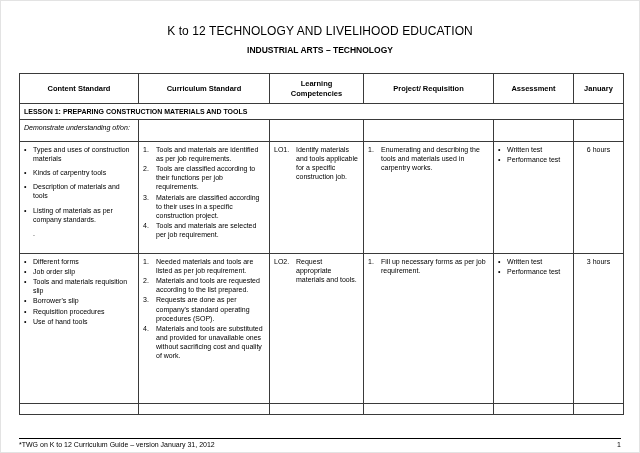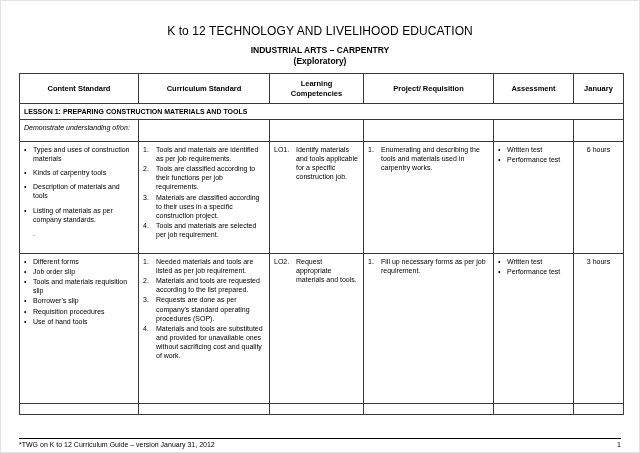--- a/index.html
+++ b/index.html
@@ -64,22 +64,21 @@
     font-size:7px;
   }
 </style>
 </head>
 <body>
 
 <div class="page">
 
   <div class="titles">
     <div class="t1">K to 12 TECHNOLOGY AND LIVELIHOOD EDUCATION</div>
-    <div class="t2">INDUSTRIAL ARTS – CARPENTRY</div>
-    <div class="t3">(Exploratory)</div>
+    <div class="t2">INDUSTRIAL ARTS – TECHNOLOGY</div>
   </div>
 
   <table class="grid">
     <colgroup>
       <col style="width:119px">
         <col style="width:131px">
         <col style="width:94px">
       <col style="width:130px">
         <col style="width:80px">
         <col style="width:50px">

